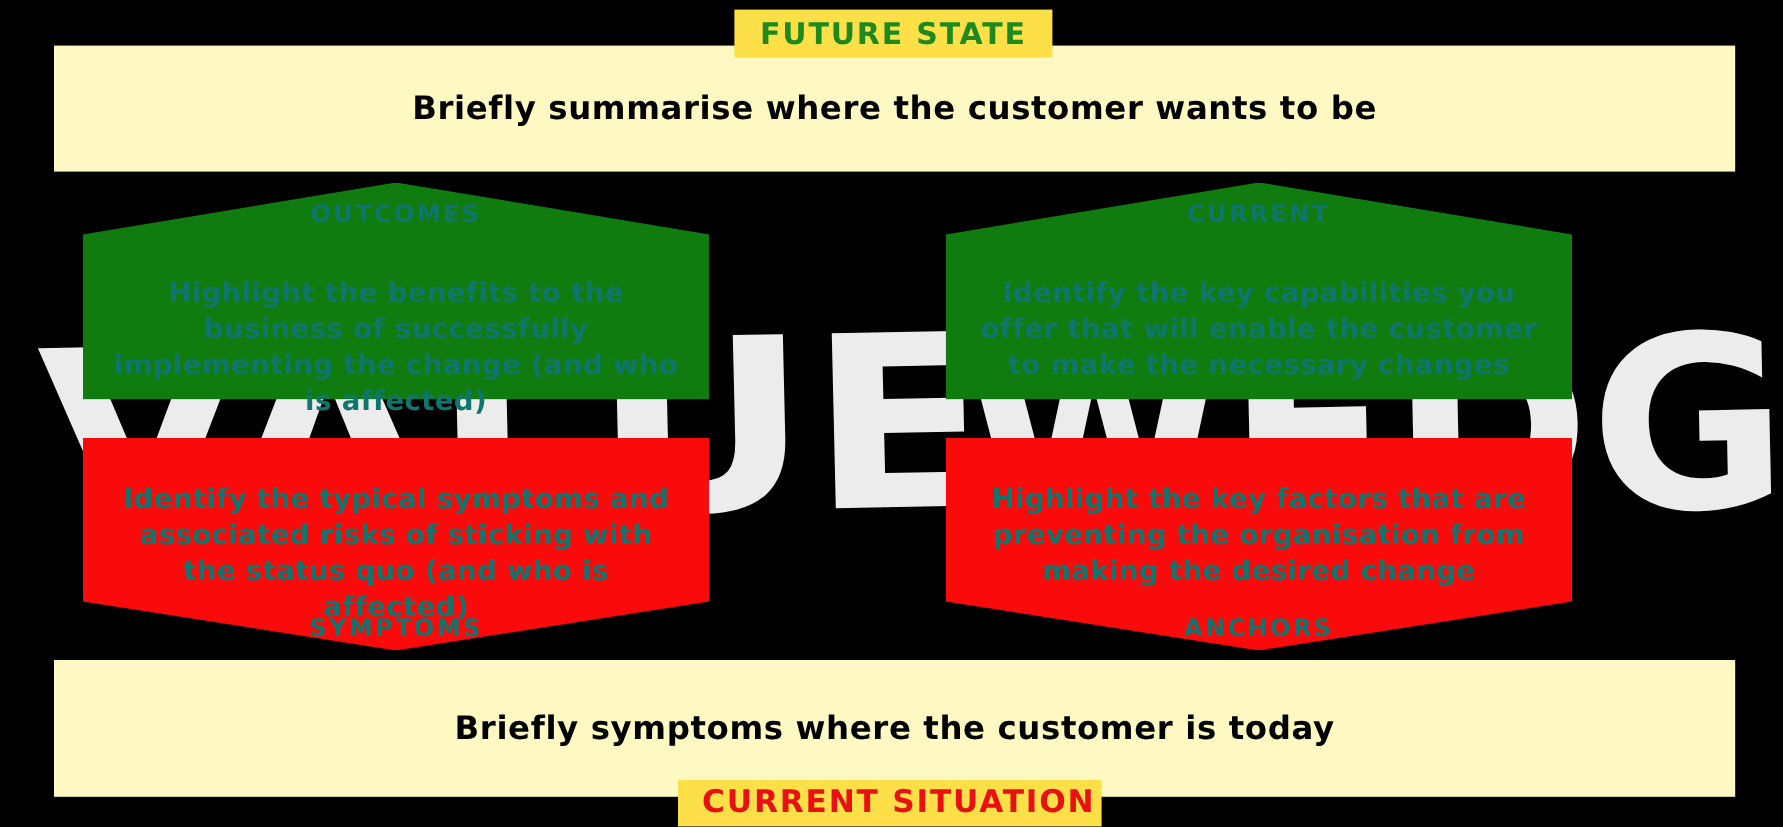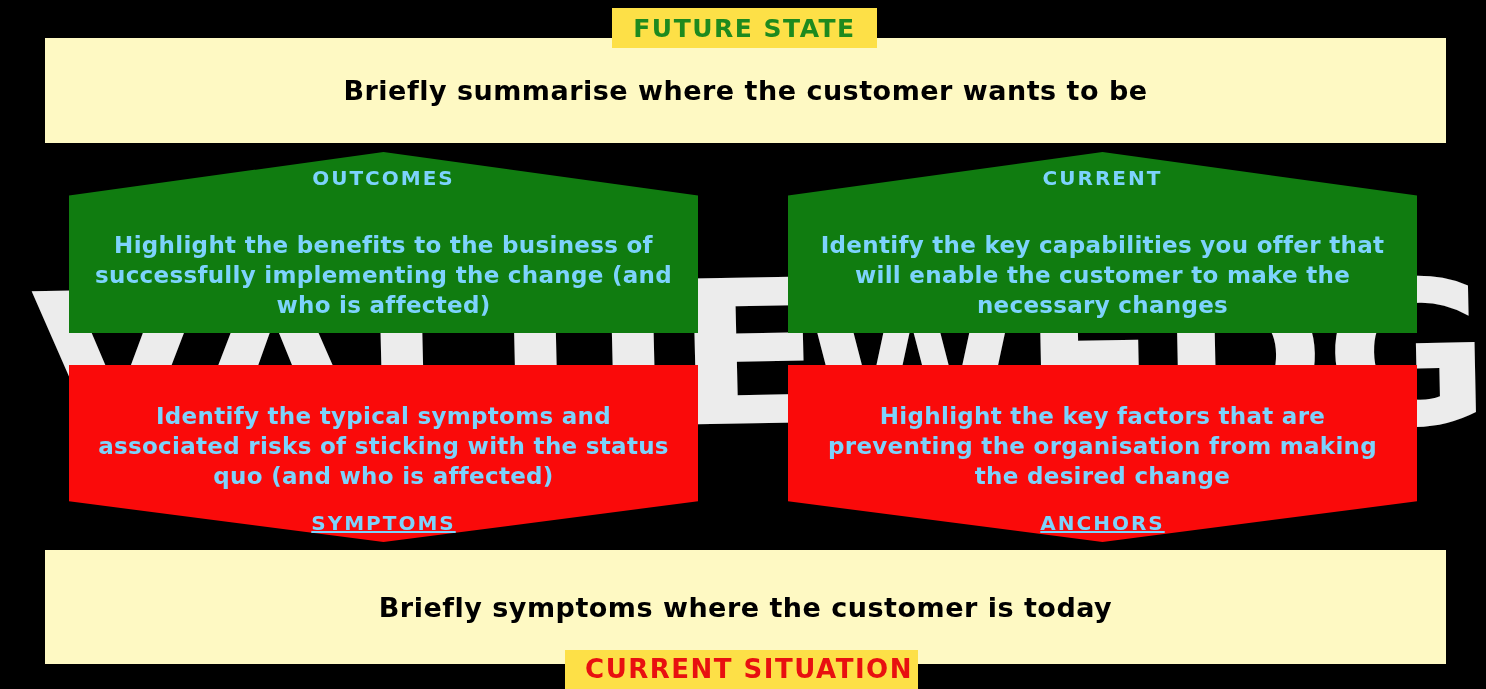--- a/index.html
+++ b/index.html
@@ -30,33 +30,33 @@
   
   .title-box{
     position:absolute;background:#fde047;z-index:4;
     display:flex;align-items:center;justify-content:center;
     font-weight:bold;letter-spacing:1.5px;
   }
   .title-box.future{left:612px;top:8px;width:265px;height:40px;font-size:25px;}
   .title-box.current{left:565px;top:650px;width:353px;height:39px;font-size:26px;align-items:flex-start;padding-top:4px;box-sizing:border-box;}
   
   .quad{
-    position:absolute;z-index:2;width:629px;height:181px;
-    color:#7dd3fc;font-weight:bold;
+    position:absolute;z-index:2;width:522px;height:181px;
+    color:#0f766e;font-weight:bold;
   }
   .quad .shape{position:absolute;inset:0;}
   .quad.green .shape{clip-path:polygon(0 24%,50% 0,100% 24%,100% 100%,0 100%);}
   .quad.red   .shape{clip-path:polygon(0 0,100% 0,100% 77%,50% 100%,0 77%);}
   .quad.red{height:177px;}
   .q-label{
     position:absolute;left:0;width:100%;text-align:center;
     font-size:20px;letter-spacing:2px;z-index:1;
   }
   .quad.green .q-label{top:14px;}
-  .quad.red   .q-label{top:146px;text-decoration:underline;}
+  .quad.red   .q-label{top:146px;}
   .q-text{
     position:absolute;left:24px;right:24px;text-align:center;
     font-size:23px;line-height:30px;letter-spacing:.3px;z-index:1;
   }
   .quad.green .q-text{top:78px;}
   .quad.red   .q-text{top:36px;}
   .quad.tl{left:69px;top:152px;}
   .quad.tr{left:788px;top:152px;}
   .quad.bl{left:69px;top:365px;}
   .quad.br{left:788px;top:365px;}

